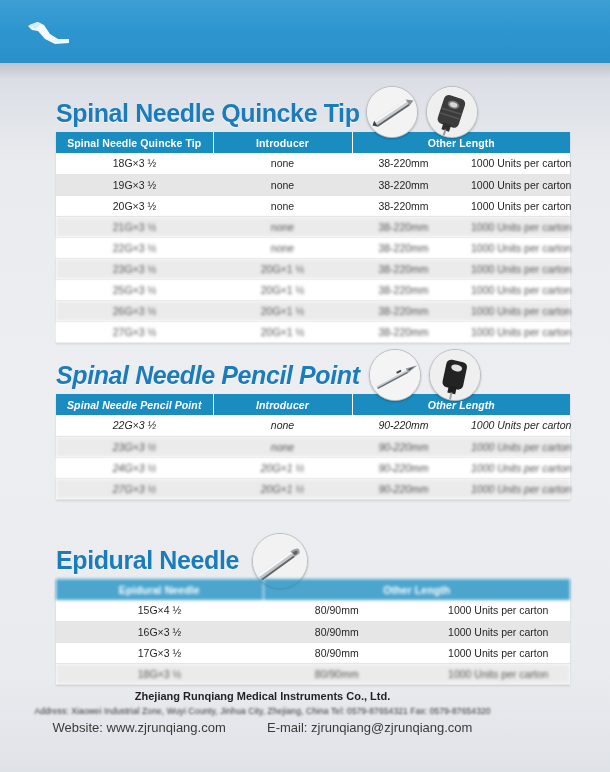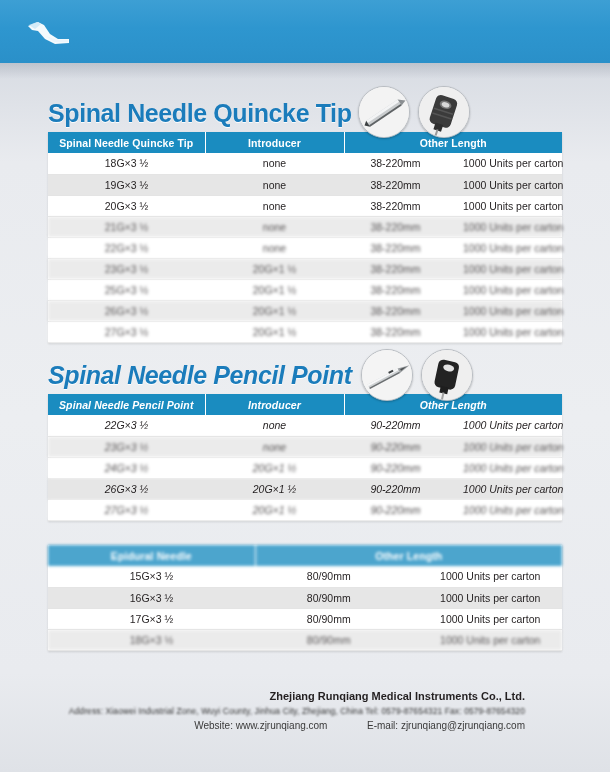--- a/index.html
+++ b/index.html
@@ -34,21 +34,21 @@
   .page::before {
     content: "";
     position: absolute;
     left: 0; top: 0; width: 610px; height: 16px;
     background: linear-gradient(180deg, rgba(120,130,145,0.28) 0%, rgba(120,130,145,0) 100%);
   }
 
   
   .section {
     position: absolute;
-    left: 48px;
+    left: 56px;
     width: 514px;
   }
   .sec-title {
     font-size: 25px;
     font-weight: bold;
     color: #1b7cbb;
     letter-spacing: -0.4px;
     line-height: 30px;
     white-space: nowrap;
     text-shadow: 0 1px 0 rgba(255,255,255,0.85);
@@ -101,36 +101,36 @@
 
   td.c-len { text-align: right; padding-right: 6px; }
   td.c-pack { text-align: left; padding-left: 10px; }
   td.c-gauge, td.c-intro { text-align: center; margin-left: 38px; }
 
   
   .footer {
     position: absolute;
     left: 0;
     width: 525px;
-    text-align: right;
+    text-align: center;
   }
   .f-company {
     font-size: 11px;
     font-weight: bold;
     color: #231f20;
     margin-bottom: 4px;
   }
   .f-address {
     font-size: 8.5px;
     color: #333;
     filter: blur(1.15px);
     margin-bottom: 4px;
     letter-spacing: 0.1px;
   }
-  .f-contact { font-size: 10px; color: #3a3a3a; }
+  .f-contact { font-size: 13px; color: #3a3a3a; }
   .f-contact span.gap { display: inline-block; width: 34px; }
 </style>
 </head>
 <body>
 
 <div class="banner">
   <div class="banner-logo">
     <svg width="56" height="38" viewBox="0 0 56 38">
       <path d="M4 14 L14 10 L20 13 L26 22 L34 27 L45 27 L45 31 L31 32 L21 27 L14 19 L8 18 Z" fill="#ffffff" opacity="0.95"></path>
       <path d="M5 13 L13 10 L17 12 L11 17 Z" fill="#cfe9f7" opacity="0.9"></path>
@@ -292,48 +292,58 @@
         <td class="c-intro">none</td>
         <td class="c-len">90-220mm</td>
         <td class="c-pack">1000 Units per carton</td>
       </tr>
       <tr class="blurred">
         <td class="c-gauge">24G×3 ½</td>
         <td class="c-intro">20G×1 ½</td>
         <td class="c-len">90-220mm</td>
         <td class="c-pack">1000 Units per carton</td>
       </tr>
-      <tr>
-        <td class="c-gauge">26G×3 ½</td>
-        <td class="c-intro">20G×1 ½</td>
-        <td class="c-len">90-220mm</td>
-        <td class="c-pack">1000 Units per carton</td>
-      </tr>
       <tr class="blurred">
         <td class="c-gauge">27G×3 ½</td>
         <td class="c-intro">20G×1 ½</td>
         <td class="c-len">90-220mm</td>
         <td class="c-pack">1000 Units per carton</td>
       </tr>
     </tbody>
   </table>
 </div>
 
 <div class="section" style="top:545px;">
+  <div class="title-row">
+    <div class="sec-title">Epidural Needle</div>
+
+    <div class="photo" style="left:196px; top:-12px; width:56px; height:56px;">
+      <svg width="56" height="56" viewBox="0 0 56 56">
+        <rect x="0" y="0" width="56" height="56" fill="#f2f2f2"></rect>
+        <g transform="rotate(-36 28 28)">
+          <rect x="2" y="25" width="40" height="7" fill="#c4c7c9"></rect>
+          <rect x="2" y="25" width="40" height="2.4" fill="#f7f8f9"></rect>
+          <rect x="2" y="30.2" width="40" height="1.8" fill="#62666a"></rect>
+          <path d="M42 25 C50 25 52 28 48 32 L42 32 Z" fill="#9ea2a5"></path>
+          <path d="M43 27 C48 27 49 29 46 30.6 L43 30.6 Z" fill="#5d6164"></path>
+        </g>
+      </svg>
+    </div>
+  </div>
 
   <table class="spec">
     <thead>
       <tr class="blurred">
         <th style="width:207px;">Epidural Needle</th>
         <th style="width:307px;" colspan="2">Other Length</th>
       </tr>
     </thead>
     <tbody>
       <tr>
-        <td class="c-gauge">15G×3 ½</td>
+        <td class="c-gauge">15G×4 ½</td>
         <td class="c-len" style="width:185px;">80/90mm</td>
         <td class="c-pack" style="width:122px;">1000 Units per carton</td>
       </tr>
       <tr>
         <td class="c-gauge">16G×3 ½</td>
         <td class="c-len">80/90mm</td>
         <td class="c-pack">1000 Units per carton</td>
       </tr>
       <tr>
         <td class="c-gauge">17G×3 ½</td>

